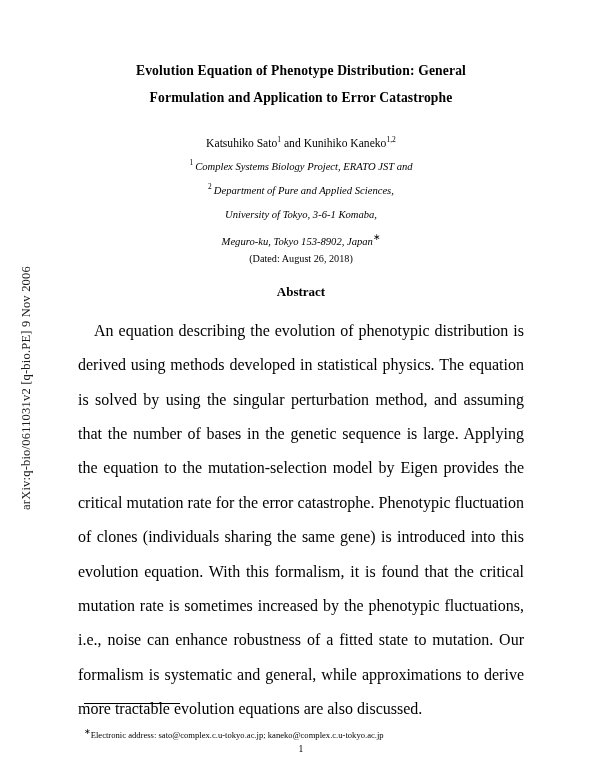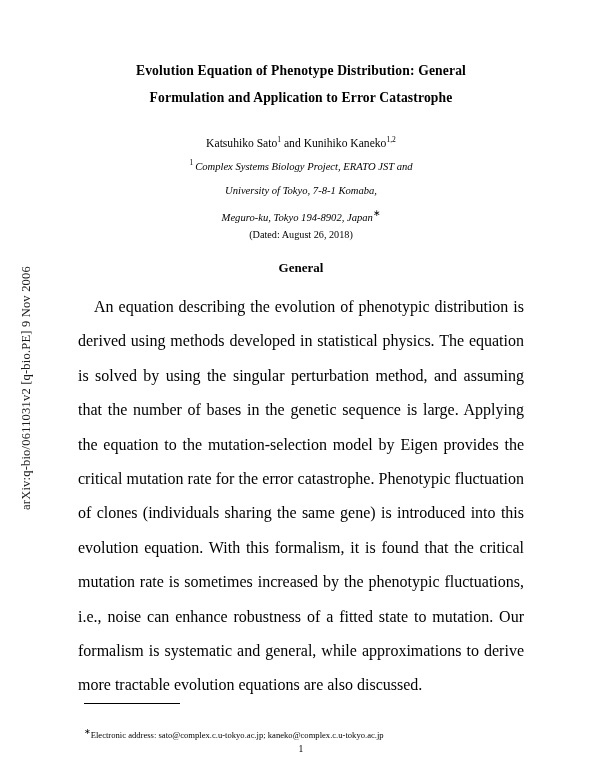--- a/index.html
+++ b/index.html
@@ -147,27 +147,28 @@
     <span>Evolution Equation of Phenotype Distribution:  General</span>
     <span class="line2">Formulation and Application to Error Catastrophe</span>
   </div>
 
   <div class="authors">
     <span>Katsuhiko Sato</span><sup>1</sup><span> and </span><span>Kunihiko Kaneko</span><sup>1,2</sup>
   </div>
 
   <div class="affil">
     <div class="row"><sup>1</sup><span>Complex Systems Biology Project, ERATO JST and</span></div>
-    <div class="row"><span>University of Tokyo, 7-8-1 Komaba,</span></div>
-    <div class="row"><span>Meguro-ku, Tokyo 194-8902, Japan</span><span class="star">∗</span></div>
+    <div class="row"><sup>2</sup><span>Department of Pure and Applied Sciences,</span></div>
+    <div class="row"><span>University of Tokyo, 3-6-1 Komaba,</span></div>
+    <div class="row"><span>Meguro-ku, Tokyo 153-8902, Japan</span><span class="star">∗</span></div>
   </div>
 
   <div class="dated">(Dated: August 26, 2018)</div>
 
-  <div class="abstract-head">General</div>
+  <div class="abstract-head">Abstract</div>
 
   <div class="abstract-body"><span class="indent"></span><span>An equation describing the evolution of phenotypic distribution is derived using methods developed in statistical physics. The equation is solved by using the singular perturbation method, and assuming that the number of bases in the genetic sequence is large. Applying the equation to the mutation-selection model by Eigen provides the critical mutation rate for the error catastrophe. Phenotypic fluctuation of clones (individuals sharing the same gene) is introduced into this evolution equation. With this formalism, it is found that the critical mutation rate is sometimes increased by the phenotypic fluctuations, i.e., noise can enhance robustness of a fitted state to mutation. Our formalism is systematic and general, while approximations to derive more tractable evolution equations are also discussed.</span></div>
 
   <div class="footnote-rule"></div>
 
   <div class="footnote"><span class="star">∗</span><span>Electronic address: sato@complex.c.u-tokyo.ac.jp; kaneko@complex.c.u-tokyo.ac.jp</span></div>
 
   <div class="page-number">1</div>
 
 </div>

